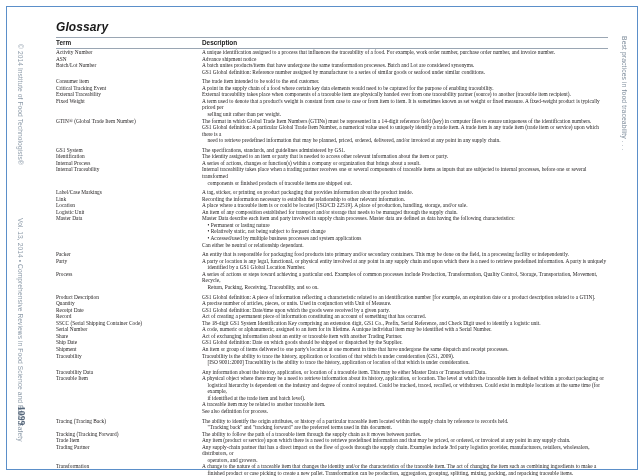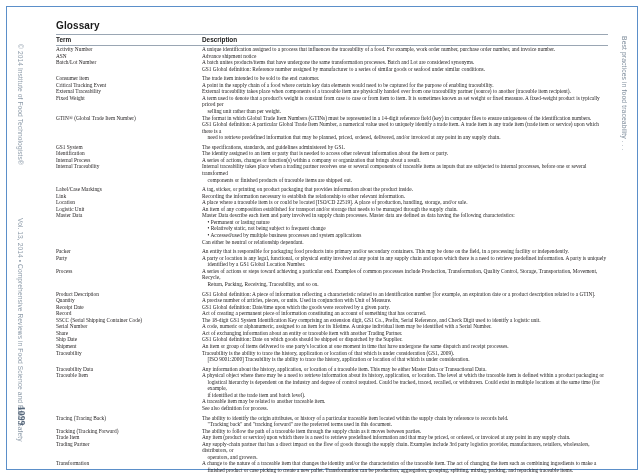--- a/index.html
+++ b/index.html
@@ -73,25 +73,26 @@
 
   
   #glossary {
     position: absolute;
     left: 56px;
     top: 20px;
     width: 552px;
   }
   #glossary-title {
     font-family: "Liberation Sans", sans-serif;
-    font-size: 10px;
+    font-size: 12px;
     font-weight: bold;
     color: #1a1a1a;
     margin-bottom: 3px;
     letter-spacing: .1px;
+    font-style: italic;
   }
 
   table.gloss {
     width: 552px;
     border-collapse: collapse;
     table-layout: fixed;
   }
   table.gloss col.c-term { width: 146px; }
   table.gloss col.c-desc { width: 406px; }
 

